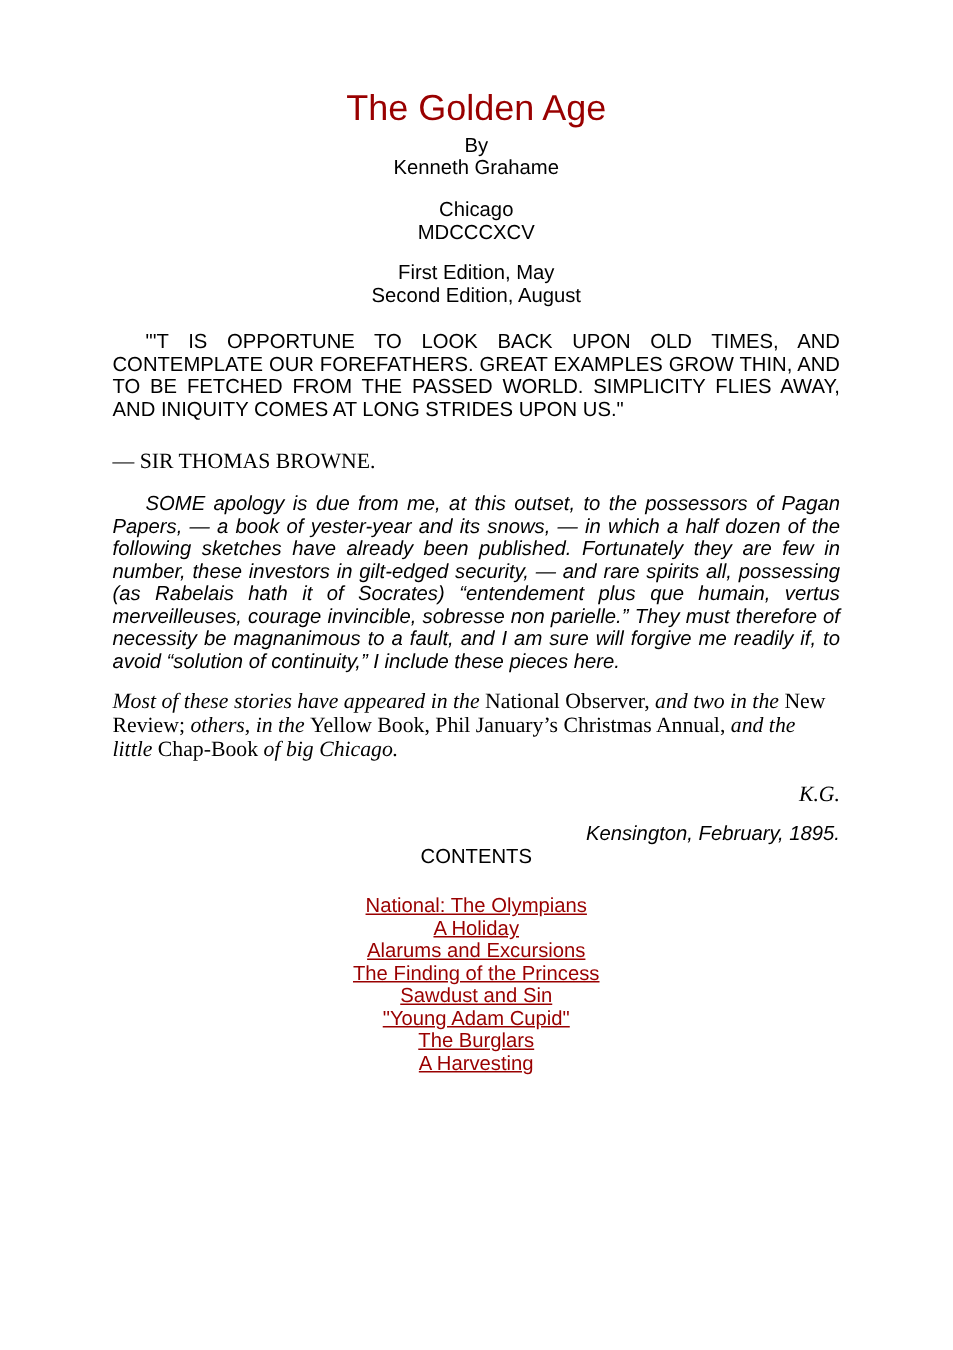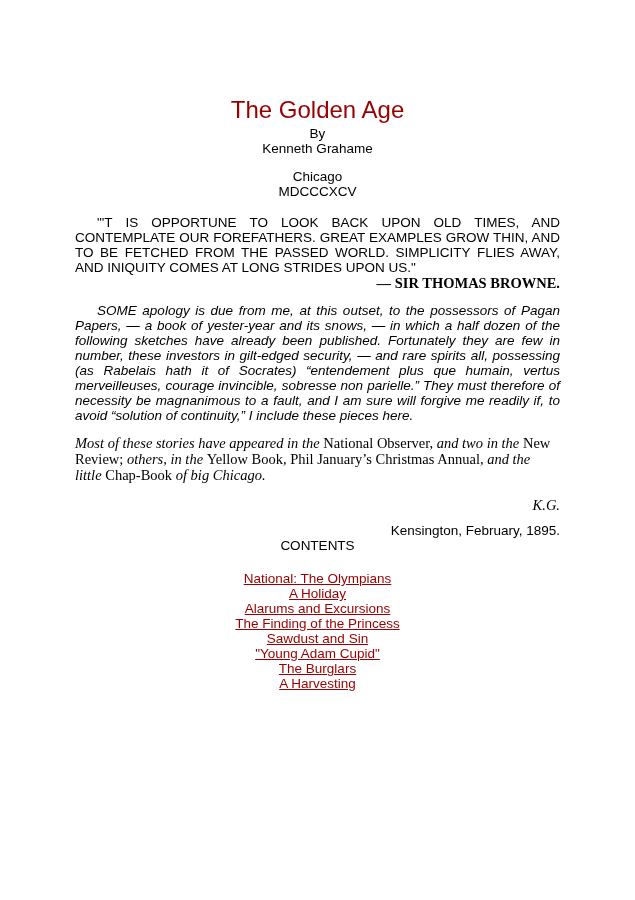--- a/index.html
+++ b/index.html
@@ -4,53 +4,53 @@
 <style>
   :root { --accent: #990000; }
   * { margin: 0; padding: 0; box-sizing: border-box; }
   html, body { background: #ffffff; }
   body {
     width: 635px; height: 900px; overflow: hidden;
     font-family: "Liberation Sans", sans-serif;
     font-size: 13.5px; color: #000;
     -webkit-font-smoothing: antialiased;
   }
-  .page { padding: 96px 75px 0 75px; }
+  .page { padding: 59px 75px 0 75px; }
 
   .book-title {
     font-size: 24px; line-height: 28px; font-weight: 400;
     text-align: center; color: var(--accent); margin-bottom: 2px;
   }
   .line { text-align: center; line-height: 15px; }
   .publisher-block { margin-top: 13px; }
   .edition-block { margin-top: 12px; }
 
   .epigraph {
     margin-top: 16px; text-align: justify; text-indent: 22px; line-height: 15px;
   }
   .attribution {
-    margin-top: 0; text-align: right;
-    font-family: "Liberation Serif", serif; font-size: 14.5px; line-height: 17px; font-weight: bold;
+    margin-top: 20px; text-align: left;
+    font-family: "Liberation Serif", serif; font-size: 14.5px; line-height: 17px;
   }
   .apology {
     margin-top: 11px; font-style: italic; text-align: justify;
     text-indent: 22px; line-height: 15px;
   }
   .colophon {
     margin-top: 12px;
     font-family: "Liberation Serif", serif; font-style: italic;
     font-size: 14.5px; line-height: 16px; text-align: left;
   }
   .colophon .rm { font-style: normal; }
   .initials {
     margin-top: 14px; text-align: right;
     font-family: "Liberation Serif", serif; font-style: italic;
     font-size: 14.5px; line-height: 16px;
   }
-  .dateline { margin-top: 10px; text-align: right; line-height: 15px; }
+  .dateline { margin-top: 10px; text-align: right; font-style: italic; line-height: 15px; }
   .contents-heading { text-align: center; line-height: 15px; }
   .toc { margin-top: 18px; text-align: center; }
   .toc-link {
     display: block; line-height: 15px;
     color: var(--accent); text-decoration: underline; cursor: pointer;
   }
 </style>
 </head>
 <body>
 
@@ -58,20 +58,24 @@
 
   <h1 class="book-title">The Golden Age</h1>
   <div class="line">By</div>
   <div class="line">Kenneth Grahame</div>
 
   <div class="publisher-block">
     <div class="line">Chicago</div>
     <div class="line">MDCCCXCV</div>
   </div>
 
+  <div class="edition-block">
+    <div class="line">First Edition, May</div>
+    <div class="line">Second Edition, August</div>
+  </div>
 
   <p class="epigraph">"'T IS OPPORTUNE TO LOOK BACK UPON OLD TIMES, AND CONTEMPLATE OUR FOREFATHERS. GREAT EXAMPLES GROW THIN, AND TO BE FETCHED FROM THE PASSED WORLD. SIMPLICITY FLIES AWAY, AND INIQUITY COMES AT LONG STRIDES UPON US."</p>
   <div class="attribution">— SIR THOMAS BROWNE.</div>
 
   <p class="apology">SOME apology is due from me, at this outset, to the possessors of Pagan Papers, — a book of yester-year and its snows, — in which a half dozen of the following sketches have already been published. Fortunately they are few in number, these investors in gilt-edged security, — and rare spirits all, possessing (as Rabelais hath it of Socrates) “entendement plus que humain, vertus merveilleuses, courage invincible, sobresse non parielle.” They must therefore of necessity be magnanimous to a fault, and I am sure will forgive me readily if, to avoid “solution of continuity,” I include these pieces here.</p>
 
   <p class="colophon"><span>Most of these stories have appeared in the </span><span class="rm">National Observer,</span><span> and two in the </span><span class="rm">New Review;</span><span> others, in the </span><span class="rm">Yellow Book, Phil January’s Christmas Annual,</span><span> and the little </span><span class="rm">Chap-Book</span><span> of big Chicago.</span></p>
 
   <div class="initials">K.G.</div>
   <div class="dateline">Kensington, February, 1895.</div>

